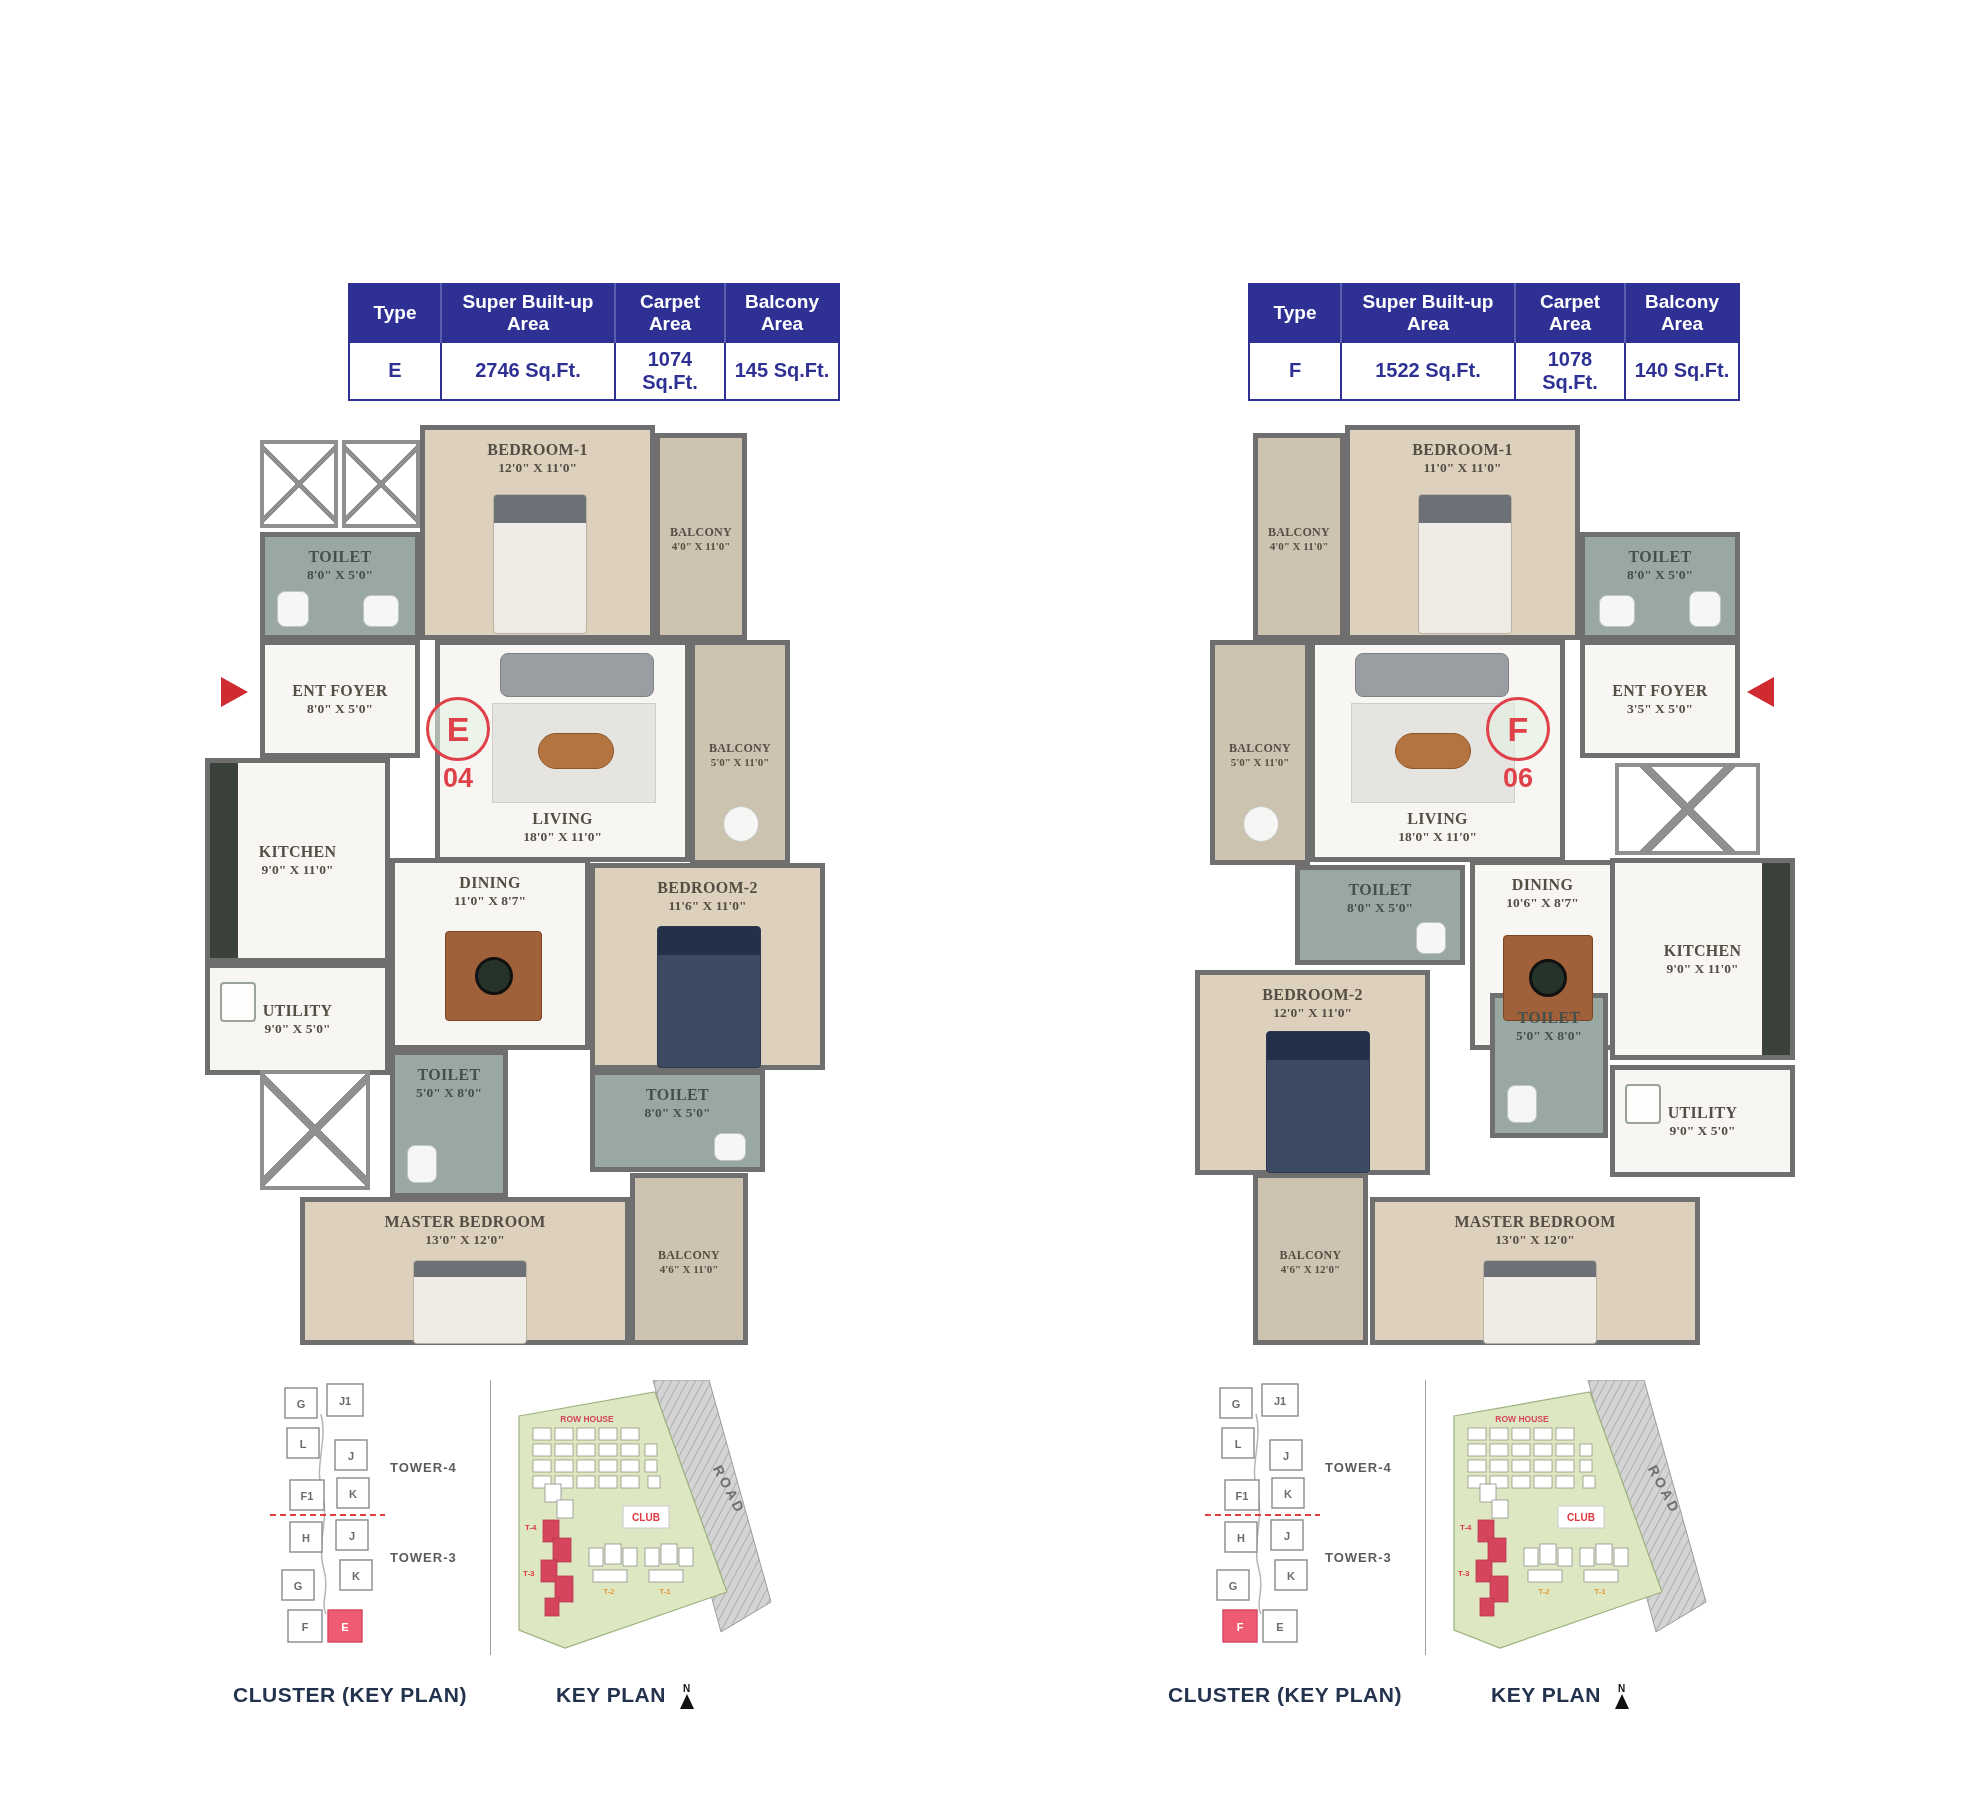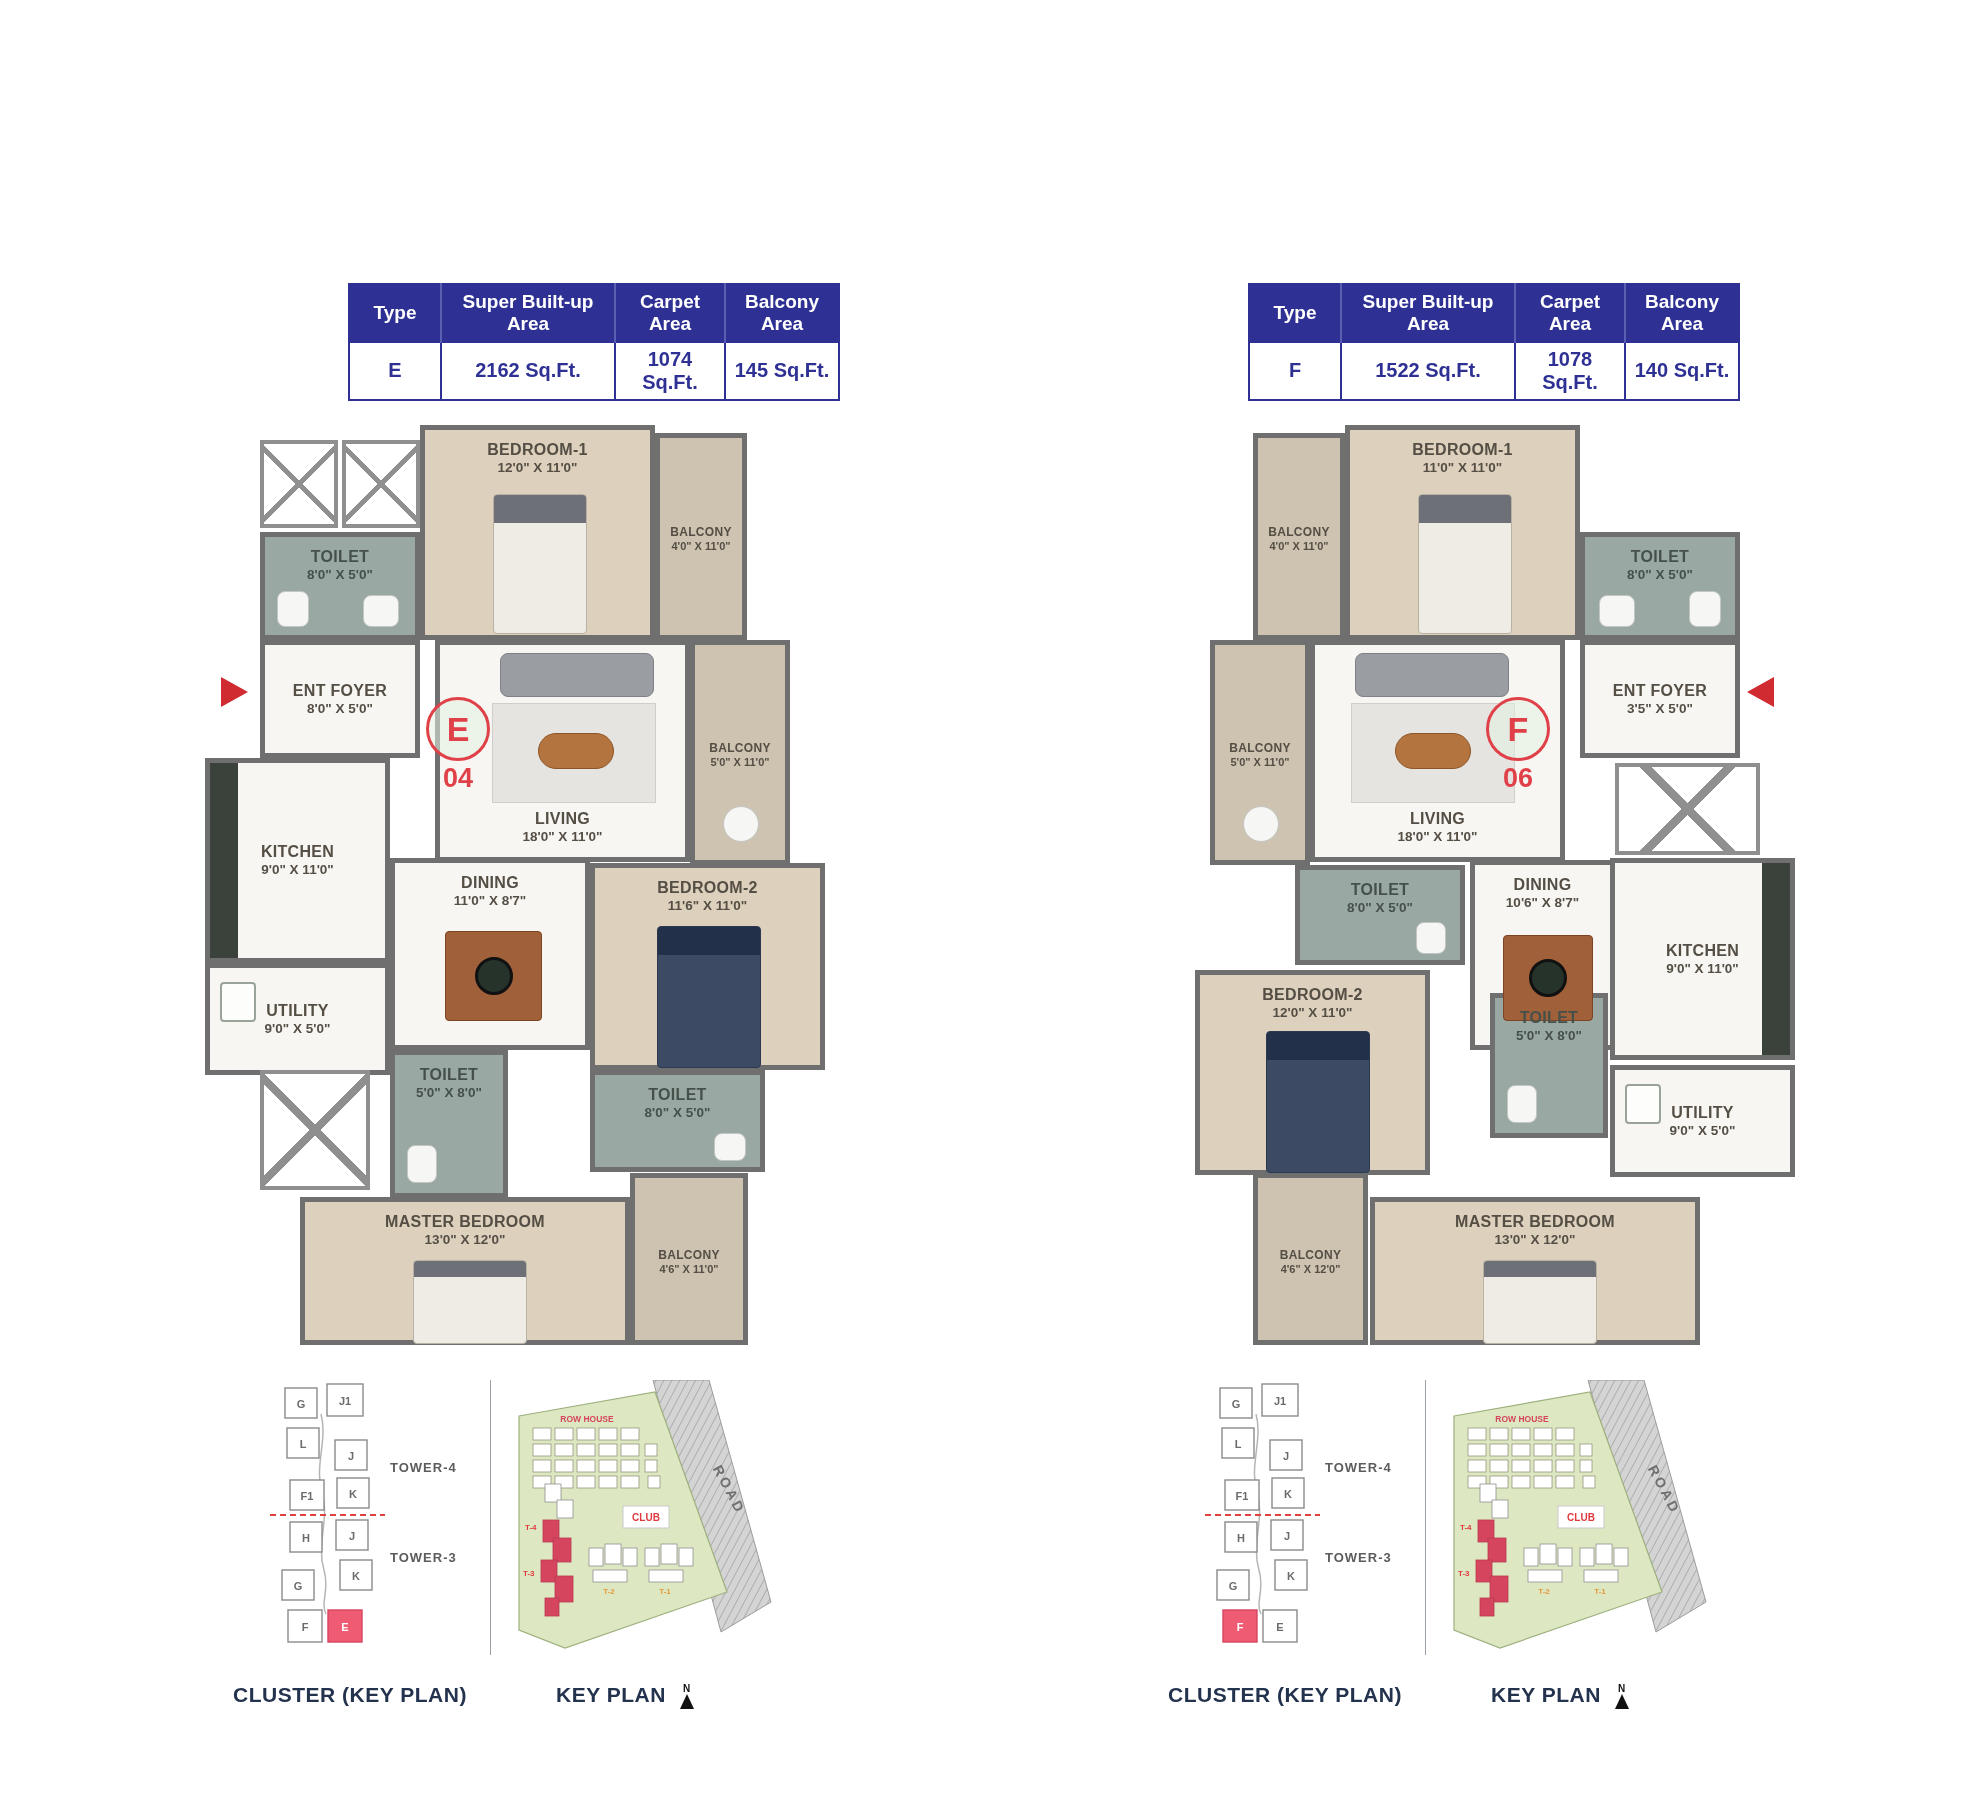--- a/index.html
+++ b/index.html
@@ -12,21 +12,21 @@
   .spec-table{position:absolute;border-collapse:collapse;border:2px solid #2e3193;}
   .spec-table th{background:#2e3193;color:#fff;font-size:19px;line-height:1.15;font-weight:700;
                  padding:6px 6px;border-left:2px solid #5a60b0;}
   .spec-table th:first-child{border-left:none;}
   .spec-table td{background:#fff;color:#2e3193;font-weight:700;font-size:20px;text-align:center;
                  border:2px solid #2e3193;padding:5px 4px;}
 
   
   .plan{position:absolute;width:620px;height:920px;}
   .room{position:absolute;box-sizing:border-box;border:5px solid #6f6f6f;
-        display:flex;flex-direction:column;align-items:center;justify-content:flex-start;}
+        display:flex;flex-direction:column;align-items:center;justify-content:flex-start;font-family:Liberation Serif, serif;}
   .room.v-center{justify-content:center;}
   .room.v-bottom{justify-content:flex-end;padding-bottom:12px;}
   .nm{position:relative;z-index:2;font-weight:700;font-size:16px;line-height:1.25;color:#544e45;
       text-align:center;letter-spacing:.3px;margin-top:10px;}
   .dm{position:relative;z-index:2;font-weight:700;font-size:13.5px;line-height:1.2;color:#544e45;text-align:center;}
   .v-center .nm,.v-bottom .nm{margin-top:0;}
   .balc .nm{font-size:12px;margin-top:6px;}
   .balc .dm{font-size:11px;}
   .floor-bed{background:#ddd0bc;}
   .floor-toilet{background:#9aa8a3;}
@@ -96,21 +96,21 @@
   <table class="spec-table" style="left:348px;top:283px;">
     <tbody>
         <tr>
       <th style="width:78px">Type</th>
       <th style="width:160px">Super Built-up Area</th>
       <th style="width:96px">Carpet Area</th>
       <th style="width:100px">Balcony Area</th>
     </tr>
     <tr>
       <td>E</td>
-      <td>2162 Sq.Ft.</td>
+      <td>2746 Sq.Ft.</td>
       <td>1074 Sq.Ft.</td>
       <td>145 Sq.Ft.</td>
     </tr>
   </tbody>
     </table>
 
   <table class="spec-table" style="left:1248px;top:283px;">
     <tbody>
         <tr>
       <th style="width:78px">Type</th>

